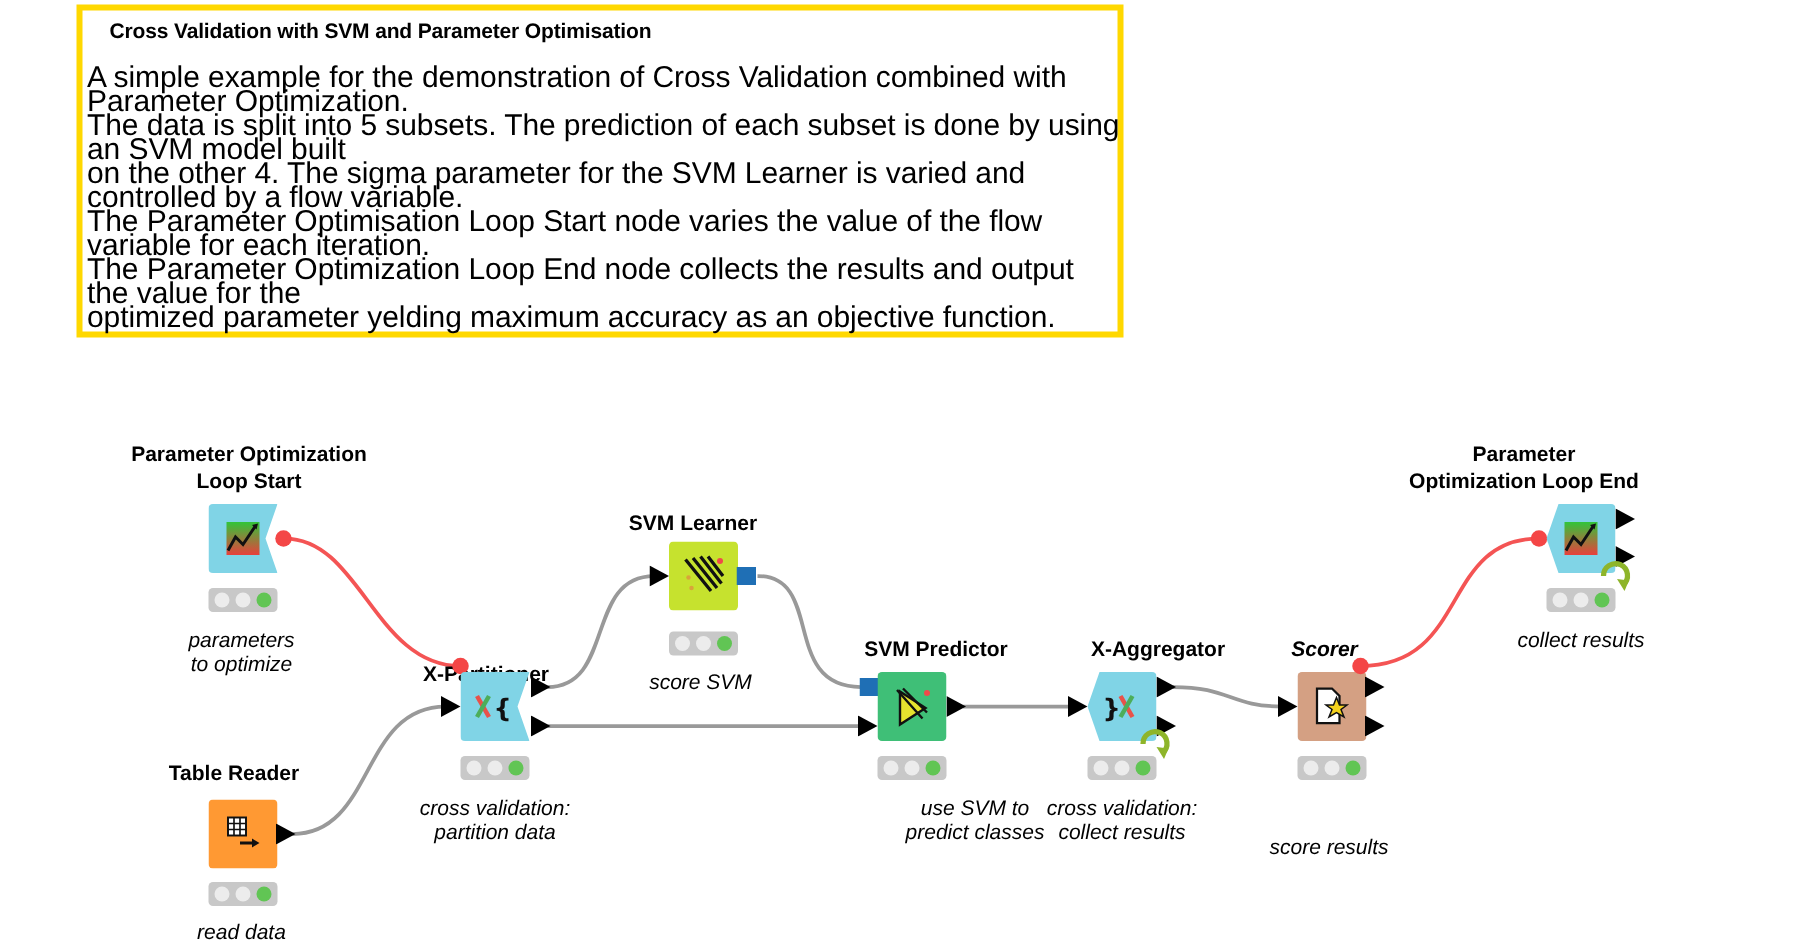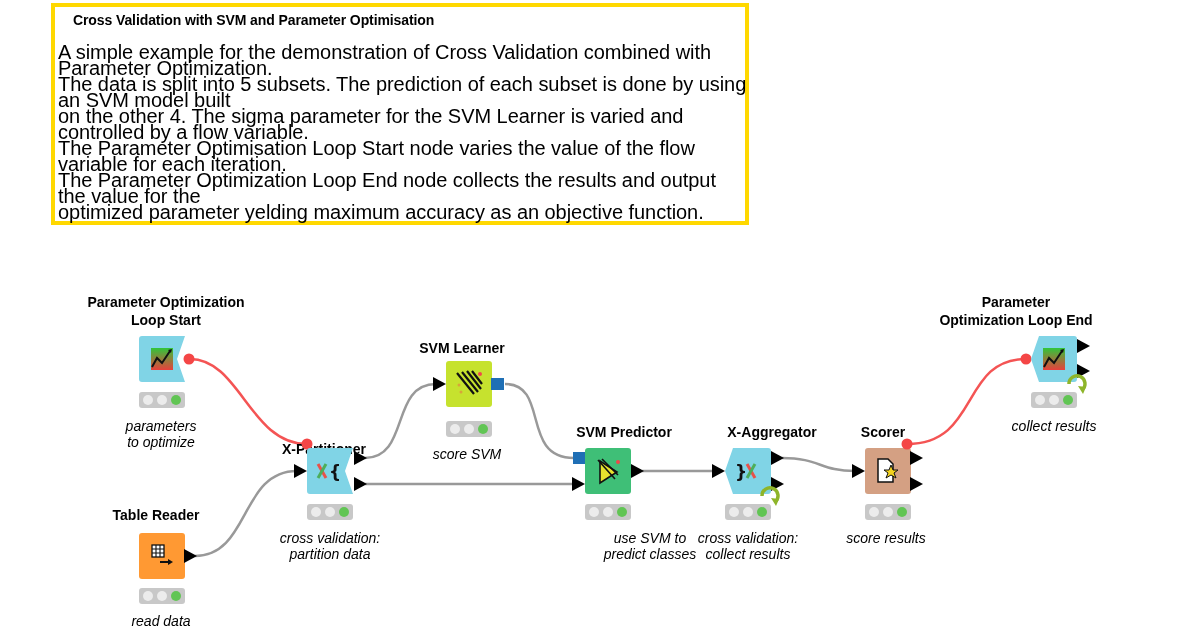--- a/index.html
+++ b/index.html
@@ -191,21 +191,21 @@
   <path d="M14,16 L22,17 L19,24Z" fill="#8eb52a"></path>
 </svg>
 <div class="status" style="left:725px;top:504px;">
     <span class="l1"></span>
     <span class="l2"></span>
     <span class="l3"></span>
   </div>
 <div class="node-desc" style="left:748px;top:530px;">cross validation:
 collect results</div>
 
-<div class="node-title" style="left:883px;top:423px;">Scorer</div>
+<div class="node-title" style="left:883px;top:423px;font-style:italic;">Scorer</div>
 <svg style="position:absolute;left:852px;top:464px;width:14px;height:14px">
     <path d="M0,0 L13,7 L0,14Z" fill="#000"></path>
   </svg>
 <svg class="node" style="left:865px;top:448px;" viewBox="0 0 46 46">
   <rect width="46" height="46" rx="3" fill="#d4a083"></rect>
   <g>
     <path d="M13,11 H23 L28,16 V34 H13Z" fill="#fff" stroke="#111" stroke-width="1.5"></path>
     <path d="M26,17 L28,22 L33,22 L29,25 L31,30 L26,27 L21,30 L23,25 L19,22 L24,22Z" fill="#f4d21e" stroke="#111" stroke-width="1"></path>
   </g>
 </svg>
@@ -216,21 +216,21 @@
     <path d="M0,0 L13,7 L0,14Z" fill="#000"></path>
   </svg>
 <svg style="position:absolute;left:910px;top:477px;width:14px;height:14px">
     <path d="M0,0 L13,7 L0,14Z" fill="#000"></path>
   </svg>
 <div class="status" style="left:865px;top:504px;">
     <span class="l1"></span>
     <span class="l2"></span>
     <span class="l3"></span>
   </div>
-<div class="node-desc" style="left:886px;top:530px;">score results</div>
+<div class="node-desc" style="left:886px;top:556px;">score results</div>
 
 <div class="node-title" style="left:1016px;top:293px;">Parameter
 Optimization Loop End</div>
 <svg style="position:absolute;left:1020px;top:353px;width:12px;height:12px">
     <circle cx="6" cy="6" r="5.5" fill="#f44646"></circle>
   </svg>
 <svg class="node" style="left:1031px;top:336px;" viewBox="0 0 46 46">
   <defs>
       <linearGradient id="gr2" x1="0" y1="0" x2="0" y2="1">
         <stop offset="0" stop-color="#31c53a"></stop>

